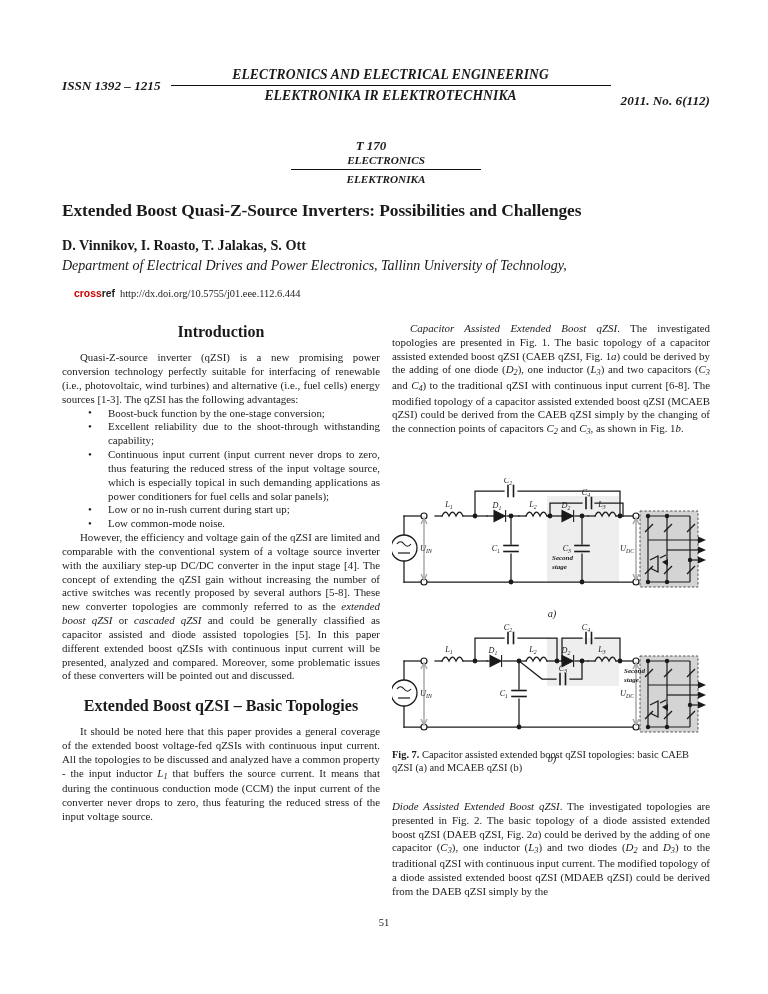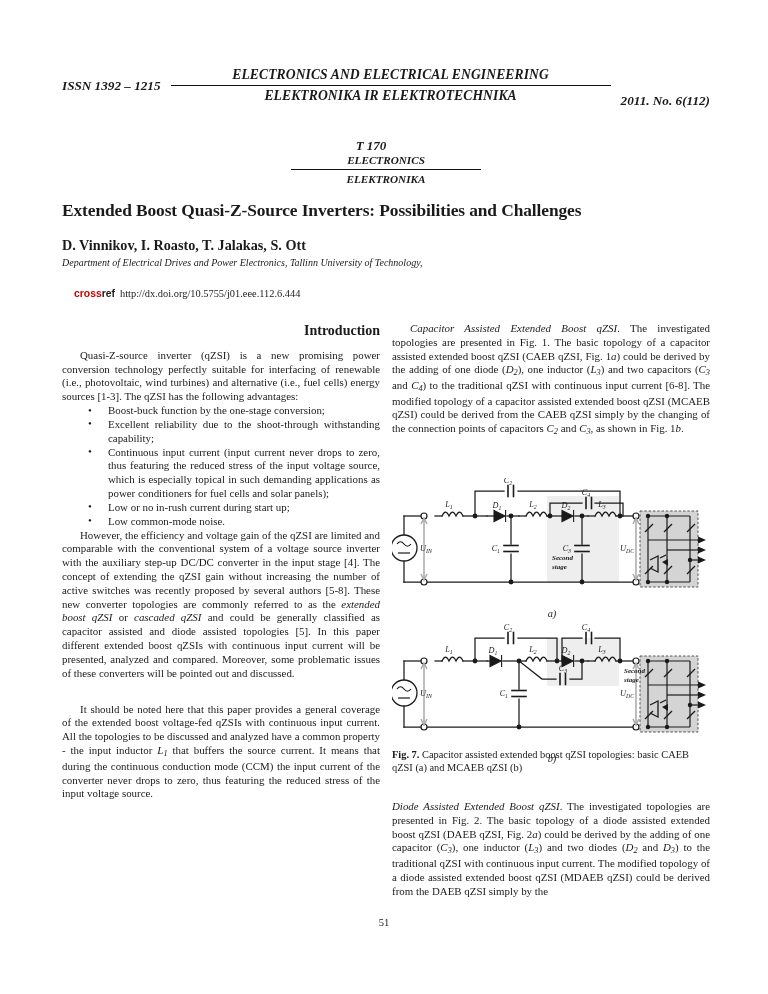--- a/index.html
+++ b/index.html
@@ -78,21 +78,21 @@
     position: absolute;
     left: 62px; top: 237px;
     width: 648px;
     font-size: 14.2px;
     font-weight: bold;
   }
   .affil {
     position: absolute;
     left: 62px; top: 256px;
     width: 648px;
-    font-size: 10px;
+    font-size: 14px;
     font-style: italic;
     line-height: 1.38;
   }
   .doi-line {
     position: absolute;
     left: 62px; top: 288px;
     font-size: 10px;
     display: flex;
     align-items: baseline;
   }
@@ -115,23 +115,23 @@
     line-height: 1.268;
     text-align: justify;
   }
   .col-left  { left: 62px; }
   .col-right { left: 392px; }
 
   .col p { margin: 0; }
   .col p.indent { text-indent: 18px; }
   .head {
     font-weight: bold;
-    font-size: 14px;
+    font-size: 16px;
     margin: 0;
-    text-align: right;
+    text-align: center;
   }
   .gap-s { height: 9px; }
   .gap-m { height: 13px; }
 
   ul.bullets {
     margin: 0;
     padding-left: 46px;
     list-style: none;
   }
   ul.bullets li {
@@ -235,20 +235,21 @@
     <p class="indent">Quasi-Z-source inverter (qZSI) is a new promising power conversion technology perfectly suitable for interfacing of renewable (i.e., photovoltaic, wind turbines) and alternative (i.e., fuel cells) energy sources [1-3]. The qZSI has the following advantages:</p>
     <ul class="bullets">
       <li>Boost-buck function by the one-stage conversion;</li>
       <li>Excellent reliability due to the shoot-through withstanding capability;</li>
       <li>Continuous input current (input current never drops to zero, thus featuring the reduced stress of the input voltage source, which is especially topical in such demanding applications as power conditioners for fuel cells and solar panels);</li>
       <li>Low or no in-rush current during start up;</li>
       <li>Low common-mode noise.</li>
     </ul>
     <p class="indent"><span>However, the efficiency and voltage gain of the qZSI are limited and comparable with the conventional system of a voltage source inverter with the auxiliary step-up DC/DC converter in the input stage [4]. The concept of extending the qZSI gain without increasing the number of active switches was recently proposed by several authors [5-8]. These new converter topologies are commonly referred to as the </span><i class="it">extended boost qZSI</i><span> or </span><i class="it">cascaded qZSI</i><span> and could be generally classified as capacitor assisted and diode assisted topologies [5]. In this paper different extended boost qZSIs with continuous input current will be presented, analyzed and compared. Moreover, some problematic issues of these converters will be pointed out and discussed.</span></p>
     <div class="gap-m"></div>
+    <p class="head">Extended Boost qZSI – Basic Topologies</p>
     <div class="gap-s"></div>
     <p class="indent"><span>It should be noted here that this paper provides a general coverage of the extended boost voltage-fed qZSIs with continuous input current. All the topologies to be discussed and analyzed have a common property - the input inductor </span><i class="it">L</i><i class="it sub">1</i><span> that buffers the source current. It means that during the continuous conduction mode (CCM) the input current of the converter never drops to zero, thus featuring the reduced stress of the input voltage source.</span></p>
   </div>
 
   <div class="col col-right">
     <p class="indent"><i class="it">Capacitor Assisted Extended Boost qZSI</i><span>. The investigated topologies are presented in Fig. 1. The basic topology of a capacitor assisted extended boost qZSI (CAEB qZSI, Fig. 1</span><i class="it">a</i><span>) could be derived by the adding of one diode (</span><i class="it">D</i><i class="it sub">2</i><span>), one inductor (</span><i class="it">L</i><i class="it sub">3</i><span>) and two capacitors (</span><i class="it">C</i><i class="it sub">3</i><span> and </span><i class="it">C</i><i class="it sub">4</i><span>) to the traditional qZSI with continuous input current [6-8]. The modified topology of a capacitor assisted extended boost qZSI (MCAEB qZSI) could be derived from the CAEB qZSI simply by the changing of the connection points of capacitors </span><i class="it">C</i><i class="it sub">2</i><span> and </span><i class="it">C</i><i class="it sub">3</i><span>, as shown in Fig. 1</span><i class="it">b</i><span>.</span></p>
   </div>
 
   <div class="figure-block">
     <div class="fig-svg-wrap">

